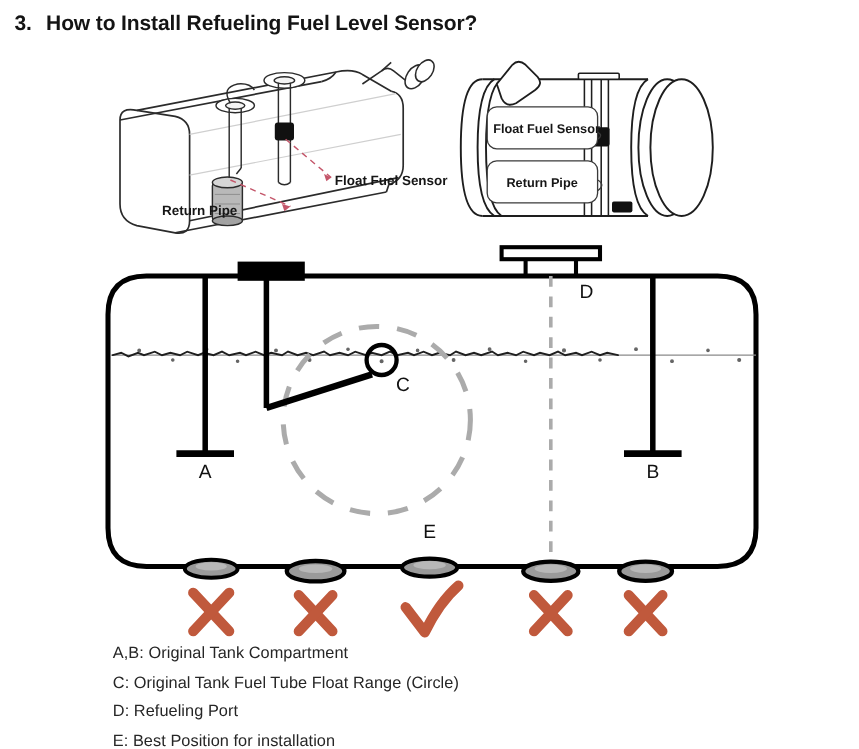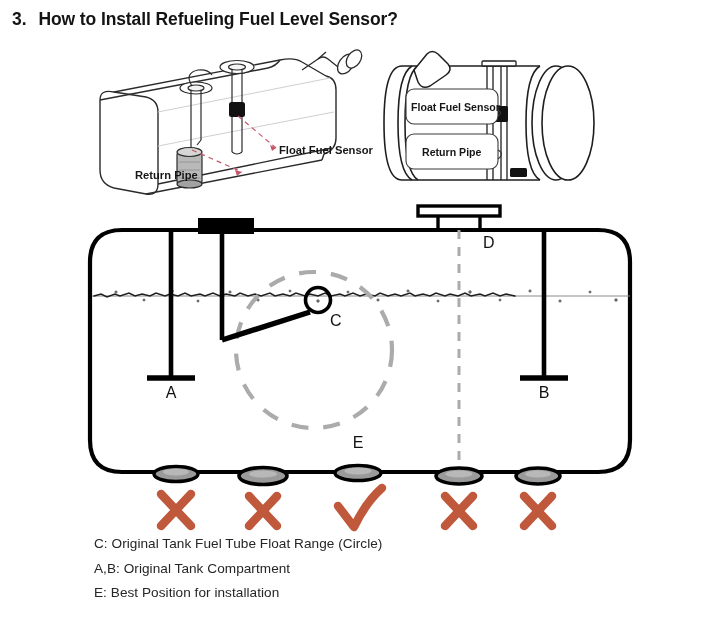--- a/index.html
+++ b/index.html
@@ -315,18 +315,19 @@
         </g>
         <g>
           <path d="M438,296 Q452,311 466,326"></path>
           <path d="M466,296 Q452,311 438,326"></path>
         </g>
       </g>
     </svg>
   </div>
 
   <div class="legend">
+    <div class="legend-line">A,B: Original Tank Compartment</div>
     <div class="legend-line">C: Original Tank Fuel Tube Float Range (Circle)</div>
-    <div class="legend-line">A,B: Original Tank Compartment</div>
+    <div class="legend-line">D: Refueling Port</div>
     <div class="legend-line">E: Best Position for installation</div>
   </div>
 
 </div>
 
 </body></html>

